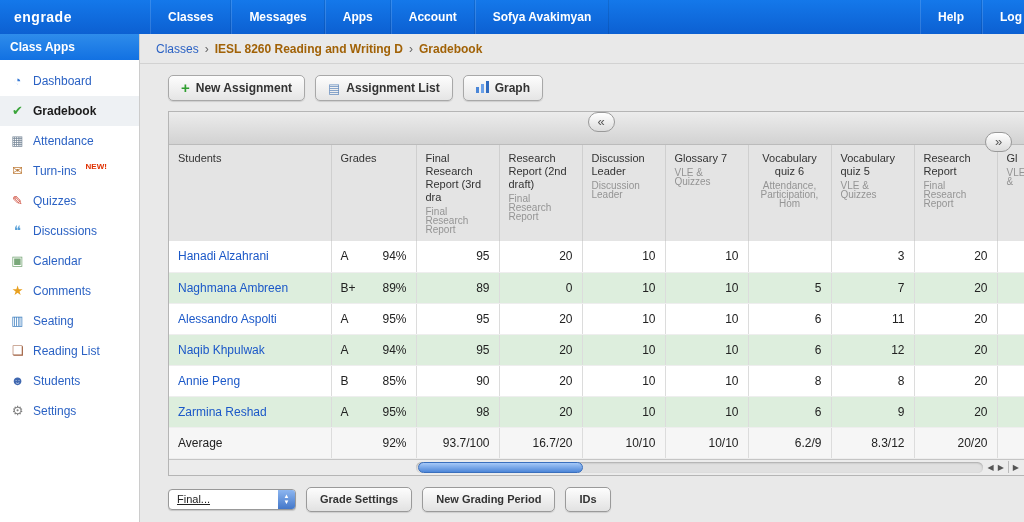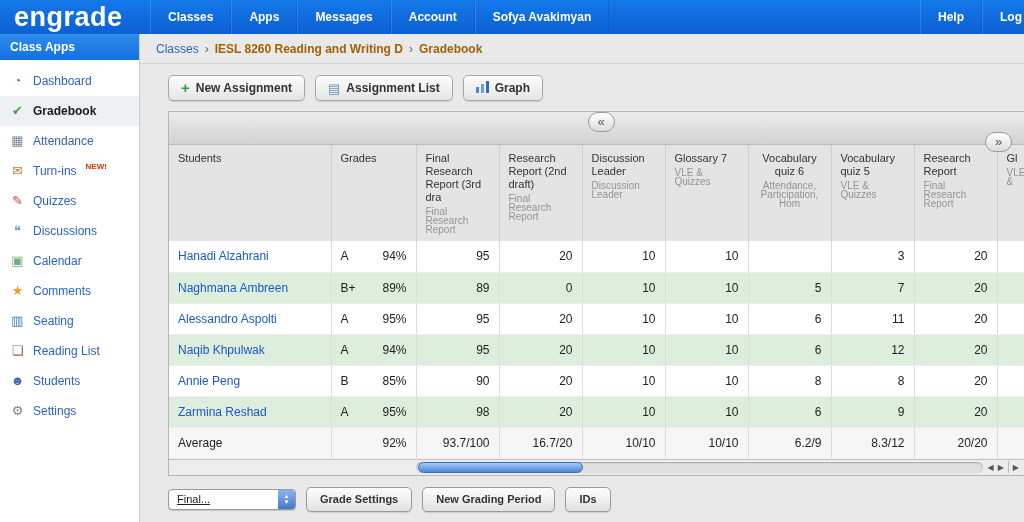--- a/index.html
+++ b/index.html
@@ -3,21 +3,21 @@
 <meta charset="utf-8">
 <style>
   * { margin:0; padding:0; box-sizing:border-box; }
   html,body { width:1024px; height:522px; overflow:hidden;
     font-family:"Liberation Sans","DejaVu Sans",sans-serif; background:#e9e9e9; }
 
   
   .topbar { height:34px; background:linear-gradient(#1478ea,#0c60d2);
     display:flex; align-items:stretch; color:#fff; }
   .logo { width:150px; display:flex; align-items:center; padding-left:14px;
-    font-size:27px; font-weight:bold; letter-spacing:.5px; cursor:pointer; }
+    font-size:14px; font-weight:bold; letter-spacing:.5px; cursor:pointer; }
   .topnav { display:flex; }
   .topnav-item { display:flex; align-items:center; padding:0 17px; font-size:12px;
     font-weight:bold; color:#fff; cursor:pointer;
     border-left:1px solid rgba(255,255,255,.14); border-right:1px solid rgba(0,0,0,.10); }
   .topnav-right { margin-left:auto; display:flex; margin-right:-16px; }
 
   
   .layout { display:flex; height:488px; }
   .sidebar { width:140px; background:#fff; border-right:1px solid #ccc; flex:none; }
   .sidebar-header { height:26px; background:linear-gradient(#2e8ceb,#1271e2); color:#fff;
@@ -104,22 +104,22 @@
     border-radius:5px; box-shadow:0 1px 1px rgba(0,0,0,.12); cursor:pointer;
     font-family:inherit; }
 </style>
 </head>
 <body>
 
 <div class="topbar">
   <div class="logo">engrade</div>
   <nav class="topnav">
       <a class="topnav-item">Classes</a>
+      <a class="topnav-item">Messages</a>
       <a class="topnav-item">Apps</a>
-      <a class="topnav-item">Messages</a>
       <a class="topnav-item">Account</a>
       <a class="topnav-item">Sofya Avakimyan</a>
     </nav>
   <div class="topnav topnav-right">
       <a class="topnav-item">Help</a>
       <a class="topnav-item">Log</a>
     </div>
 </div>
 
 <div class="layout">

